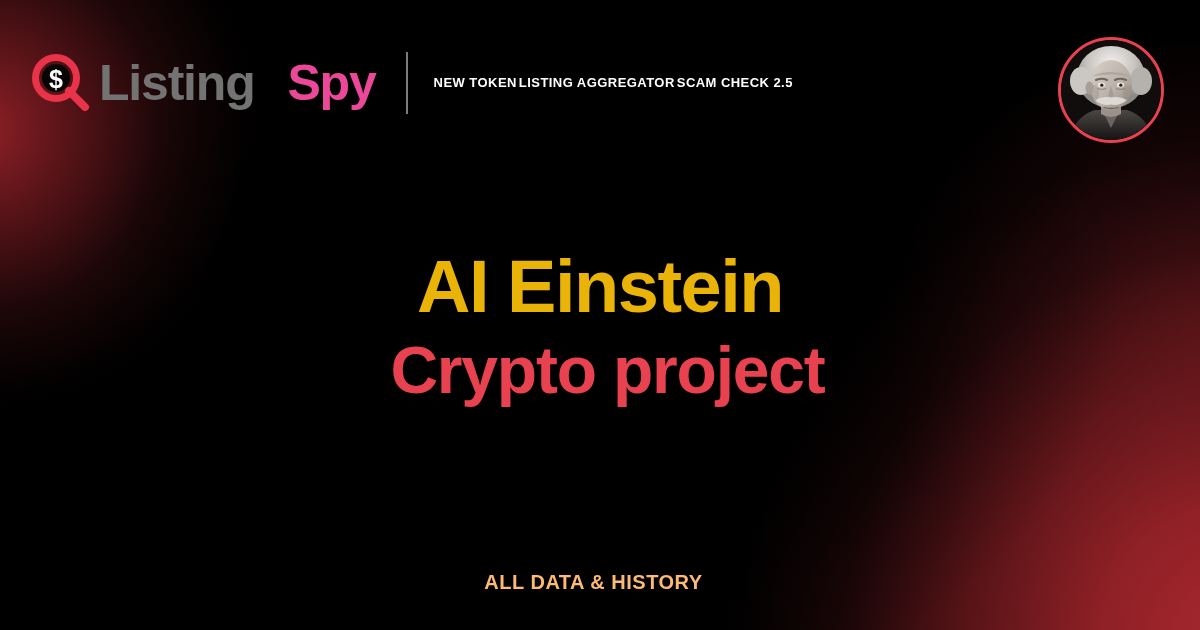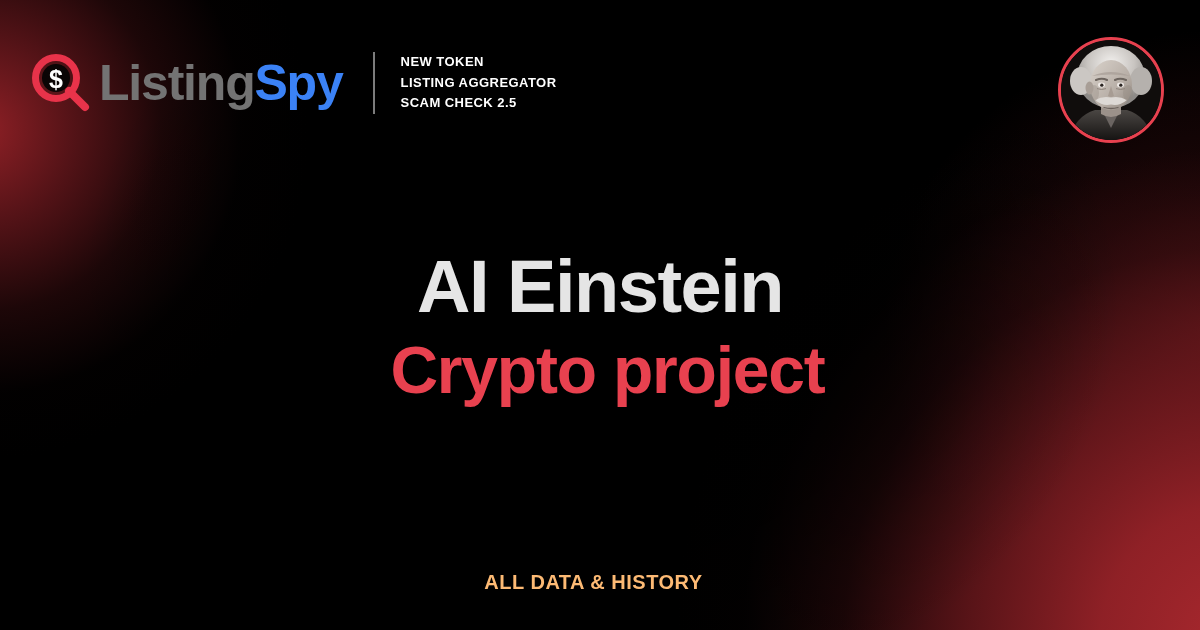--- a/index.html
+++ b/index.html
@@ -77,32 +77,32 @@
     margin-right: 9px;
   }
   .wordmark {
     font-size: 50px;
     font-weight: 700;
     letter-spacing: -1.2px;
     line-height: 1;
     white-space: nowrap;
   }
   .wordmark .wm-listing { color: #737373; }
-  .wordmark .wm-spy { color: #3b82f6; }
+  .wordmark .wm-spy { color: #ec4899; margin-left: 33px; }
 
   .hdr-divider {
     width: 2px;
     height: 62px;
     background: #7c7c7c;
     margin: 0 26px 0 30px;
     flex: 0 0 auto;
   }
   .tagline {
     display: flex;
-    flex-direction: column;
+    flex-direction: row;
     justify-content: center;
     gap: 2px;
   }
   .tagline-line {
     color: #ffffff;
     font-size: 13px;
     font-weight: 700;
     letter-spacing: 0.45px;
     line-height: 1.42;
     white-space: nowrap;
@@ -127,21 +127,21 @@
   
   .hero {
     position: absolute;
     left: 0;
     right: 0;
     top: 246px;
     text-align: center;
     z-index: 5;
   }
   .hero-title {
-    color: #e5e5e5;
+    color: #eab308;
     font-size: 74px;
     font-weight: 700;
     letter-spacing: -1.5px;
     line-height: 1.12;
     margin: 0;
   }
   .hero-subtitle {
     color: #e8414f;
     font-size: 66px;
     font-weight: 700;

